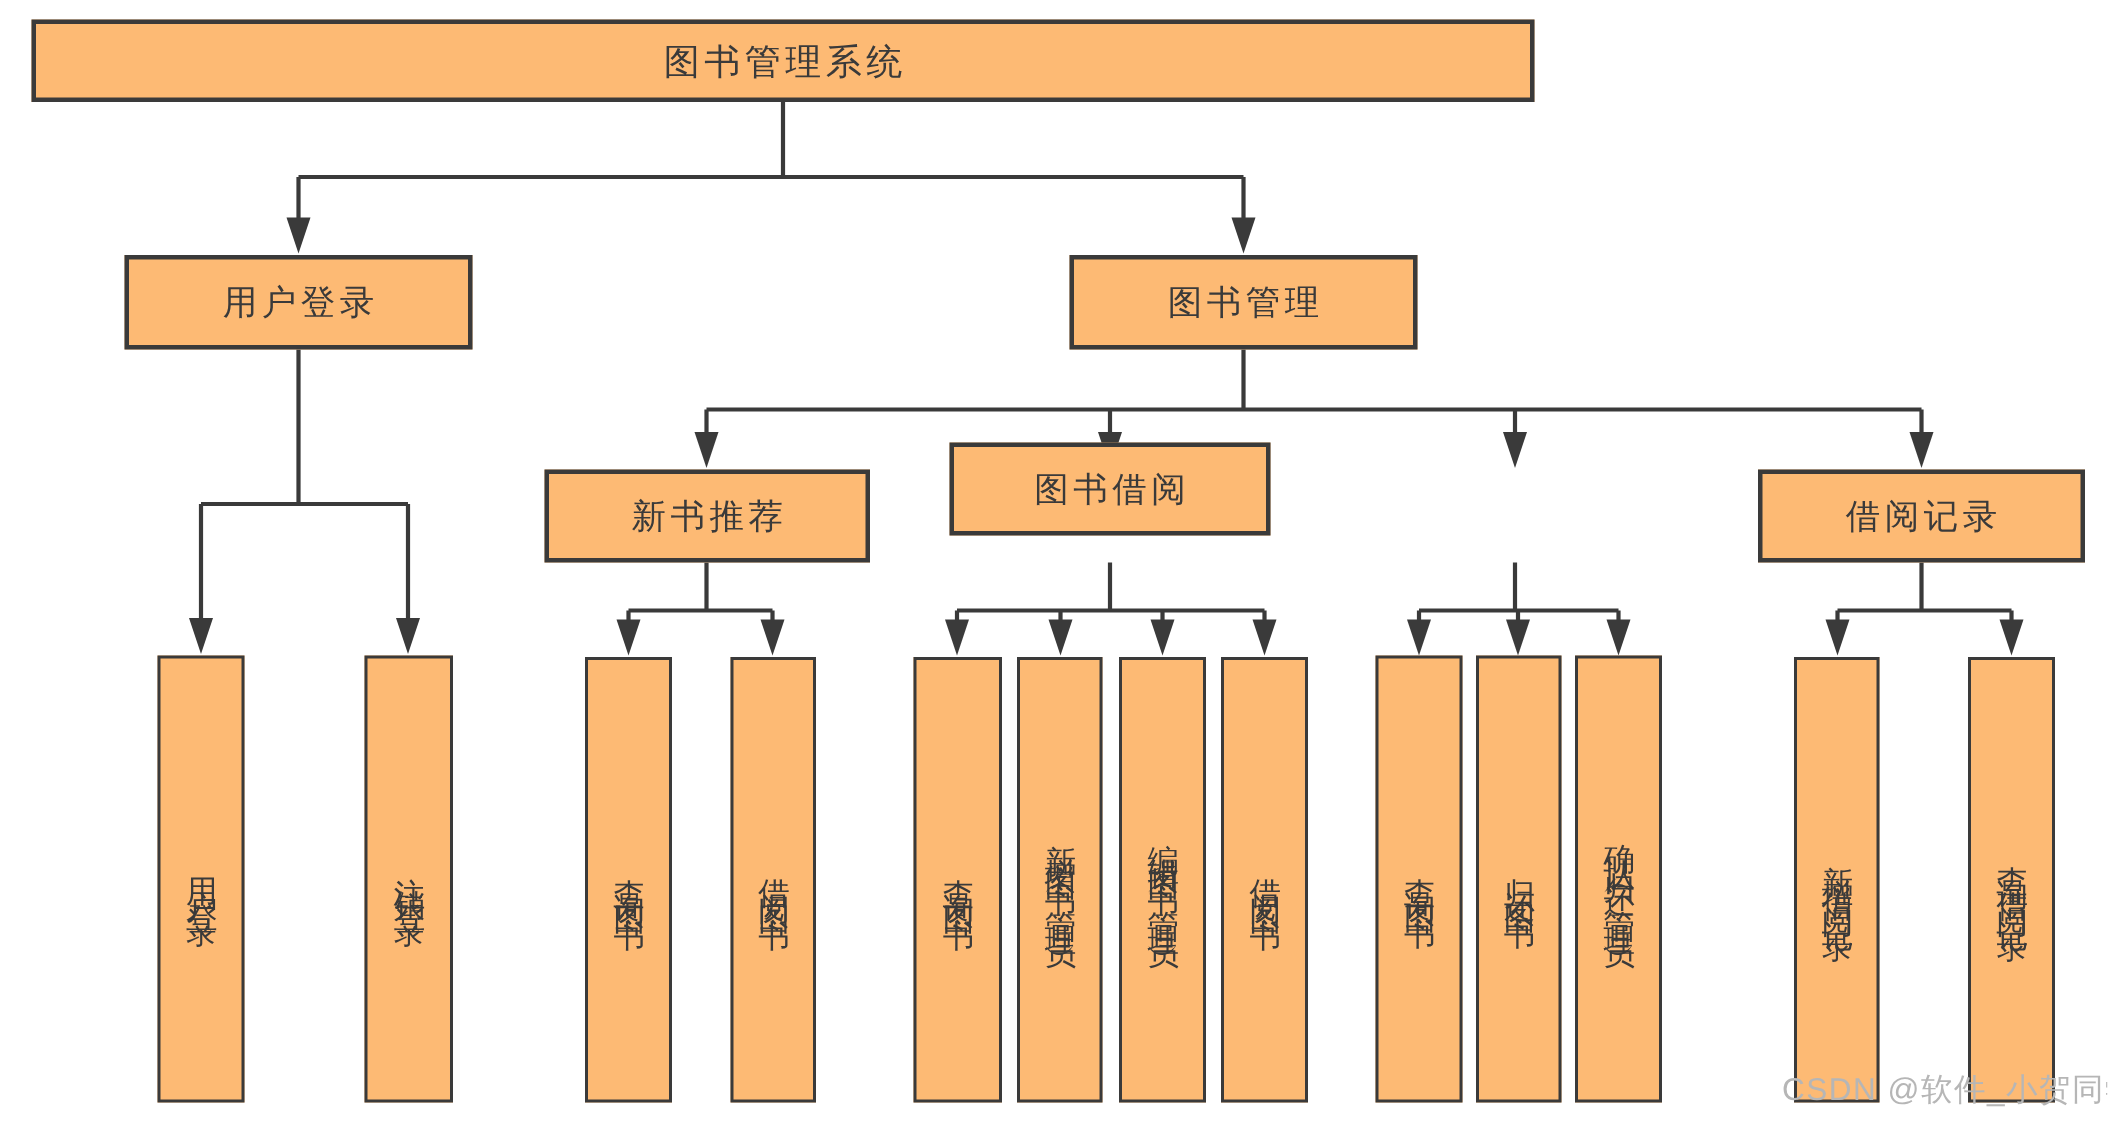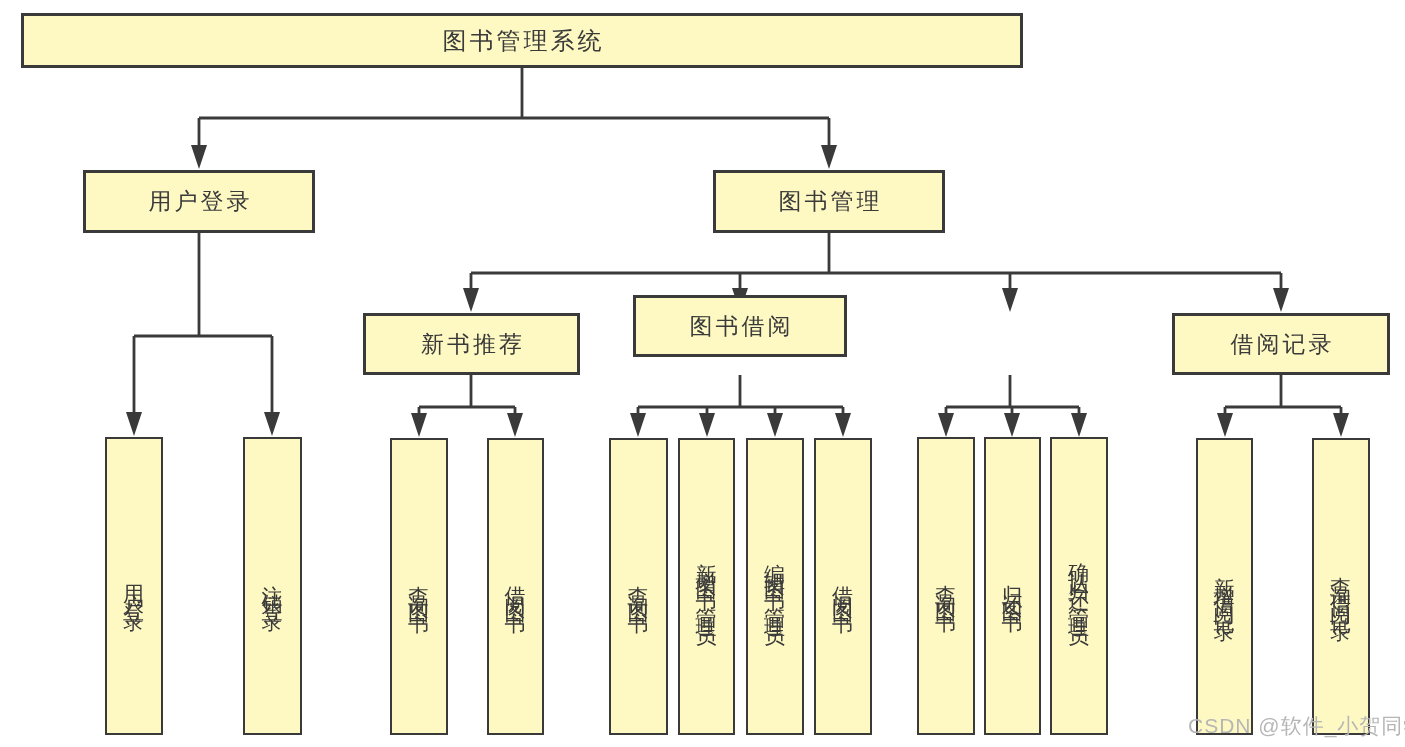--- a/index.html
+++ b/index.html
@@ -19,21 +19,21 @@
     position: absolute;
     left: 0;
     top: 0;
     width: 1405px;
     height: 747px;
     pointer-events: none;
   }
   .box {
     position: absolute;
     box-sizing: border-box;
-    background: #fef9c3;
+    background: #fdba74;
     border: 3px solid #3a3a3a;
     display: flex;
     align-items: center;
     justify-content: center;
     color: #3a3a3a;
     z-index: 2;
   }
   .hbox {
     font-size: 23px;
     letter-spacing: 3px;

